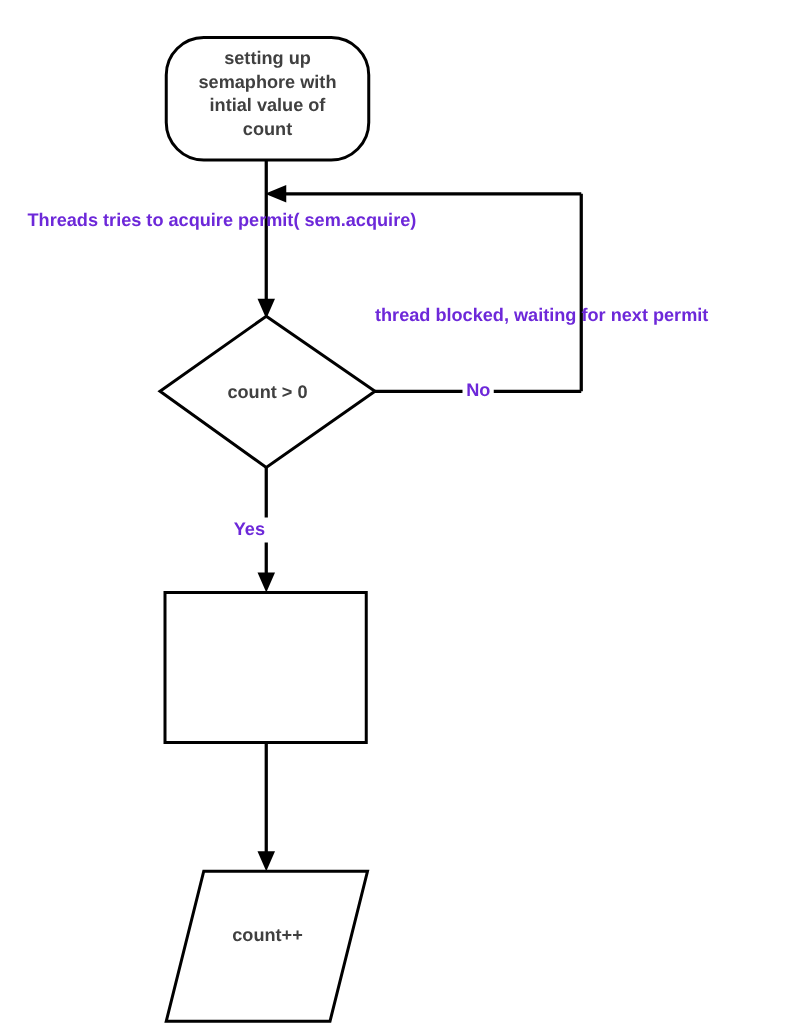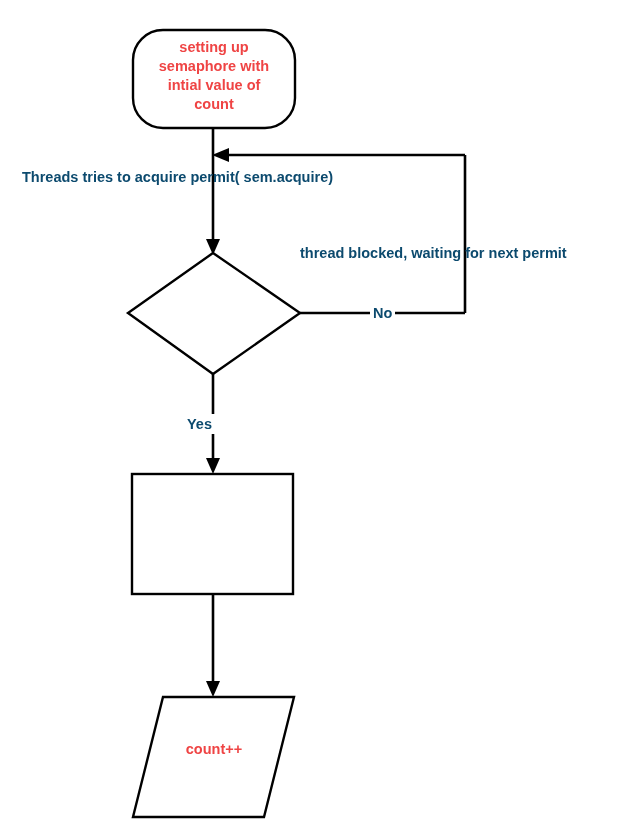--- a/index.html
+++ b/index.html
@@ -36,32 +36,32 @@
     stroke: #000000;
     stroke-width: 2.6;
     fill: none;
   }
   .arrowhead {
     fill: #000000;
     stroke: none;
   }
   .node-text {
     position: absolute;
-    color: #ef4444;
+    color: #404040;
     font-family: "Liberation Sans", sans-serif;
     font-weight: bold;
     font-size: 14.5px;
     line-height: 19px;
     text-align: center;
     white-space: pre-line;
     pointer-events: none;
   }
   .edge-label {
     position: absolute;
-    color: #0c4a6e;
+    color: #6d28d9;
     font-family: "Liberation Sans", sans-serif;
     font-weight: bold;
     font-size: 14.5px;
     line-height: 18px;
     white-space: nowrap;
   }
   .label-bg {
     background: #ffffff;
   }
   
@@ -104,20 +104,21 @@
 
     <polygon class="shape-outline" points="163,697 294,697 264,817 133,817"></polygon>
 
   </svg>
 
   <div class="node-text" id="text-start">setting up
 semaphore with
 intial value of
 count</div>
 
+  <div class="node-text" id="text-decision">count &gt; 0</div>
 
 
   <div class="node-text" id="text-io">count++</div>
 
   <div class="edge-label" id="label-acquire">Threads tries to acquire permit( sem.acquire)</div>
 
   <div class="edge-label" id="label-blocked">thread blocked, waiting for next permit</div>
 
   <div class="edge-label label-bg" id="label-no">No</div>
 

